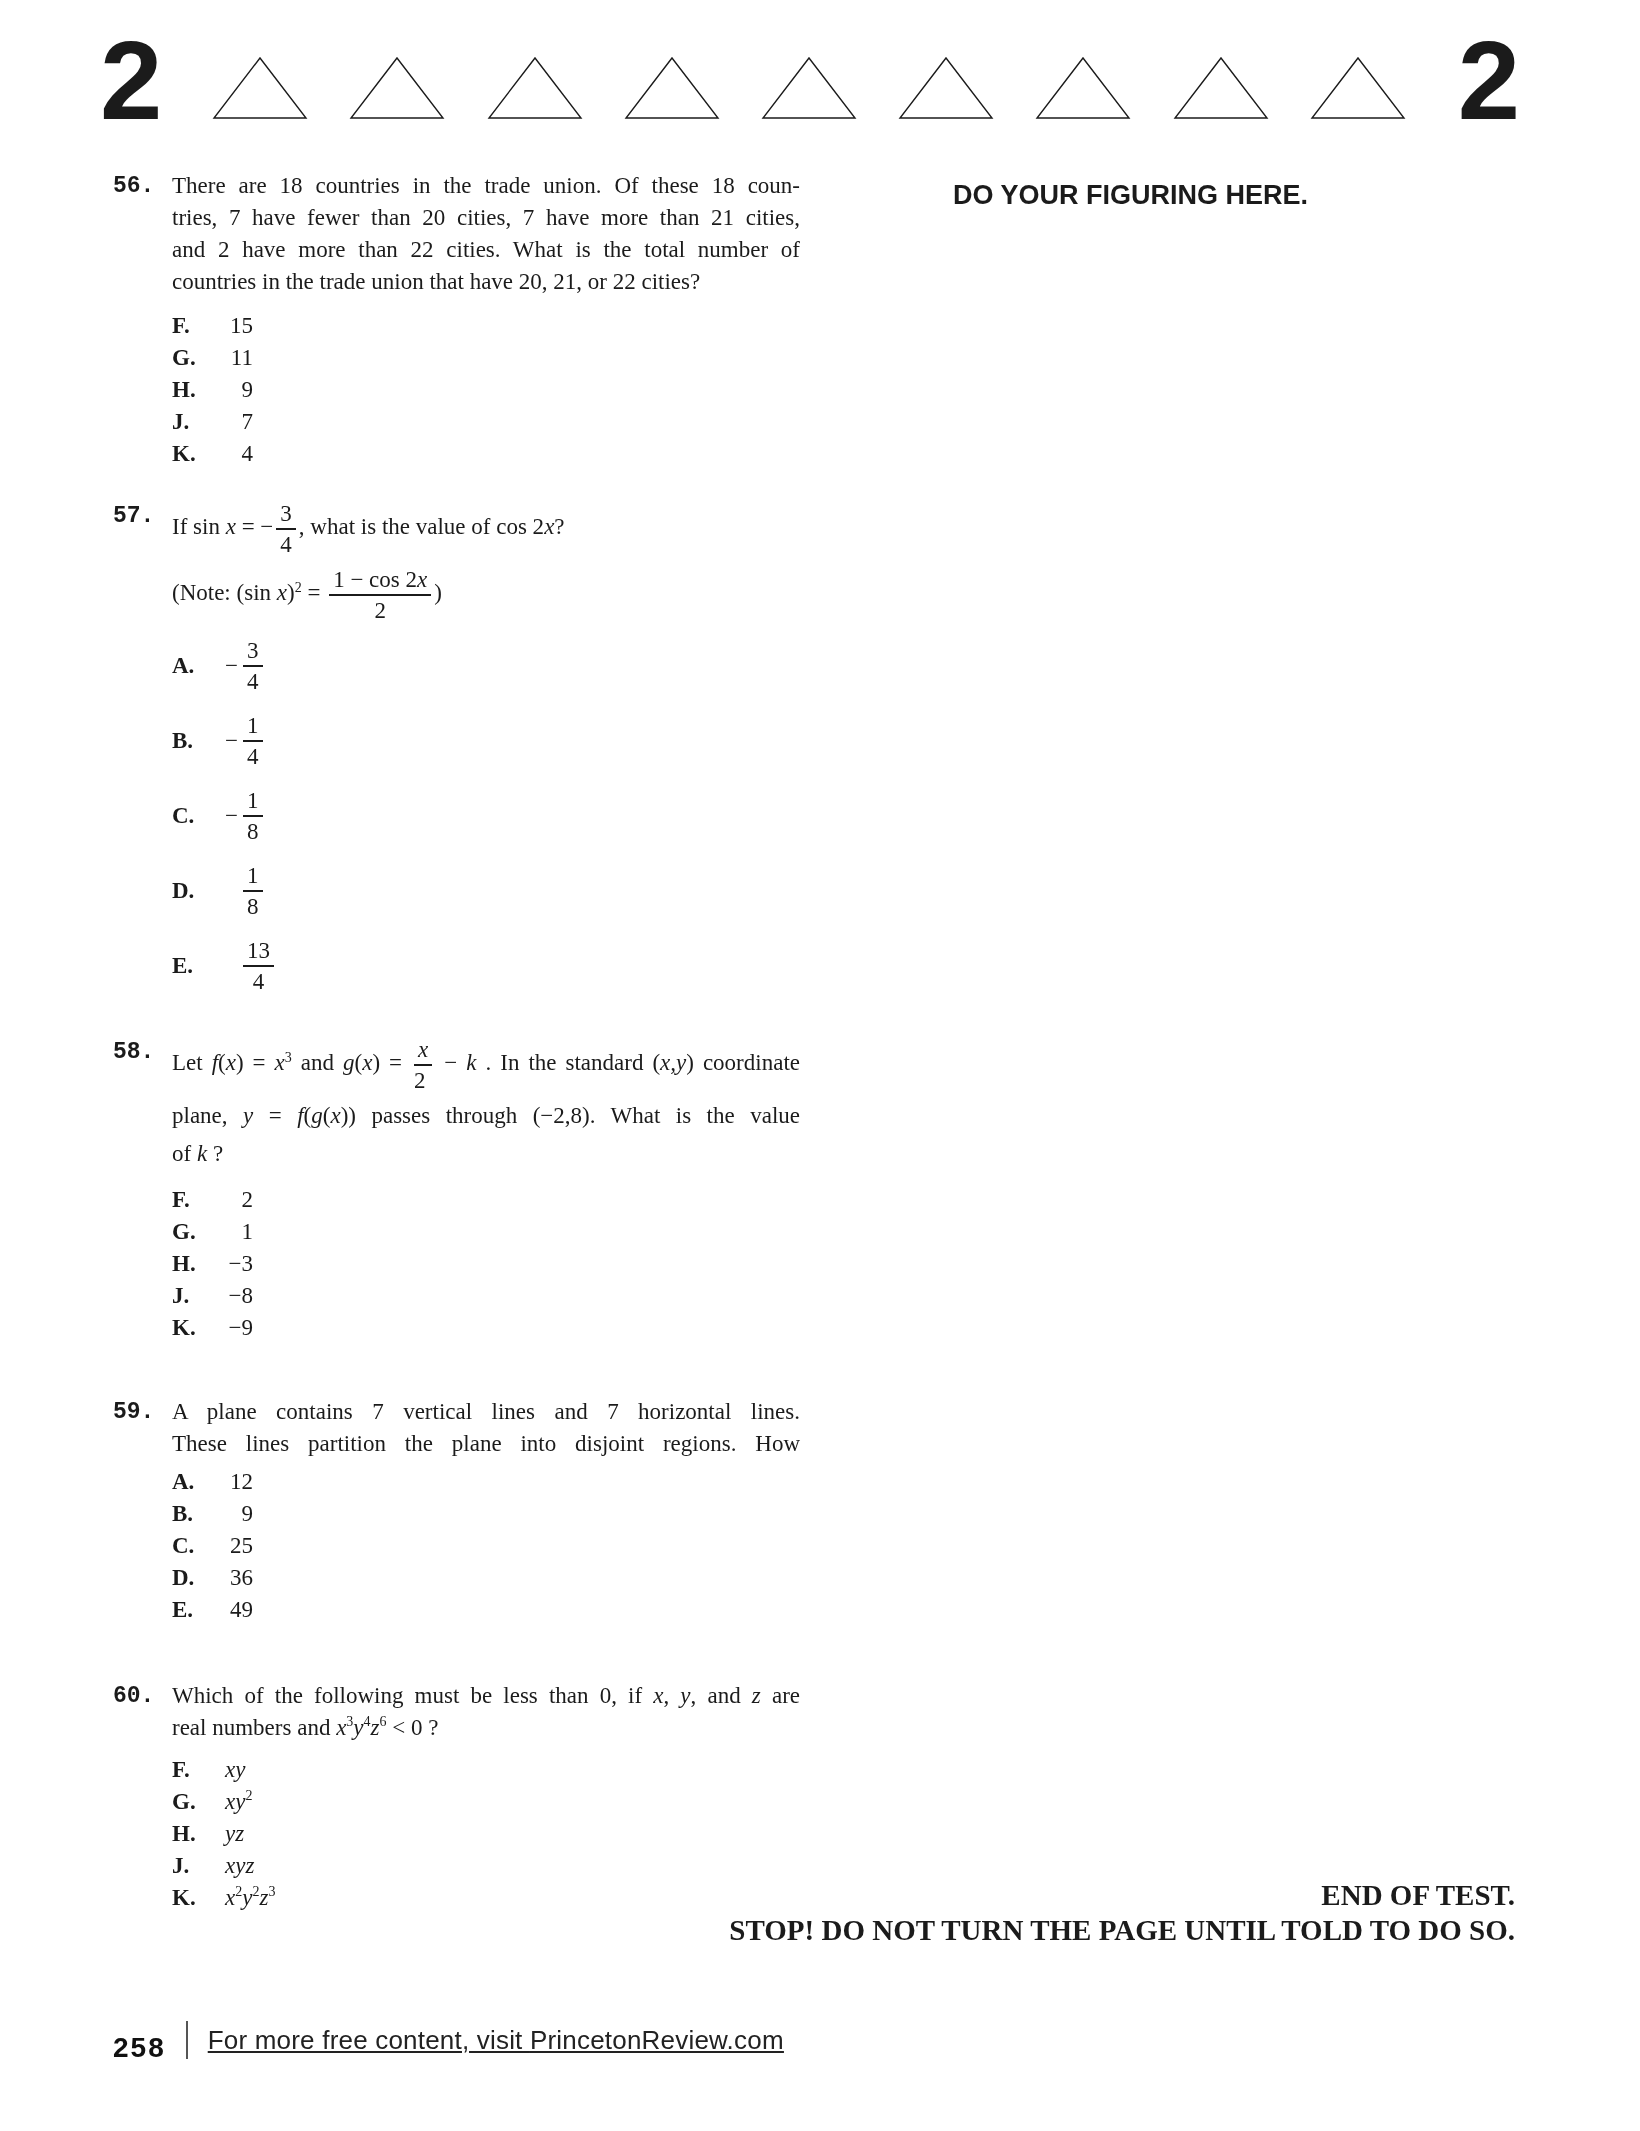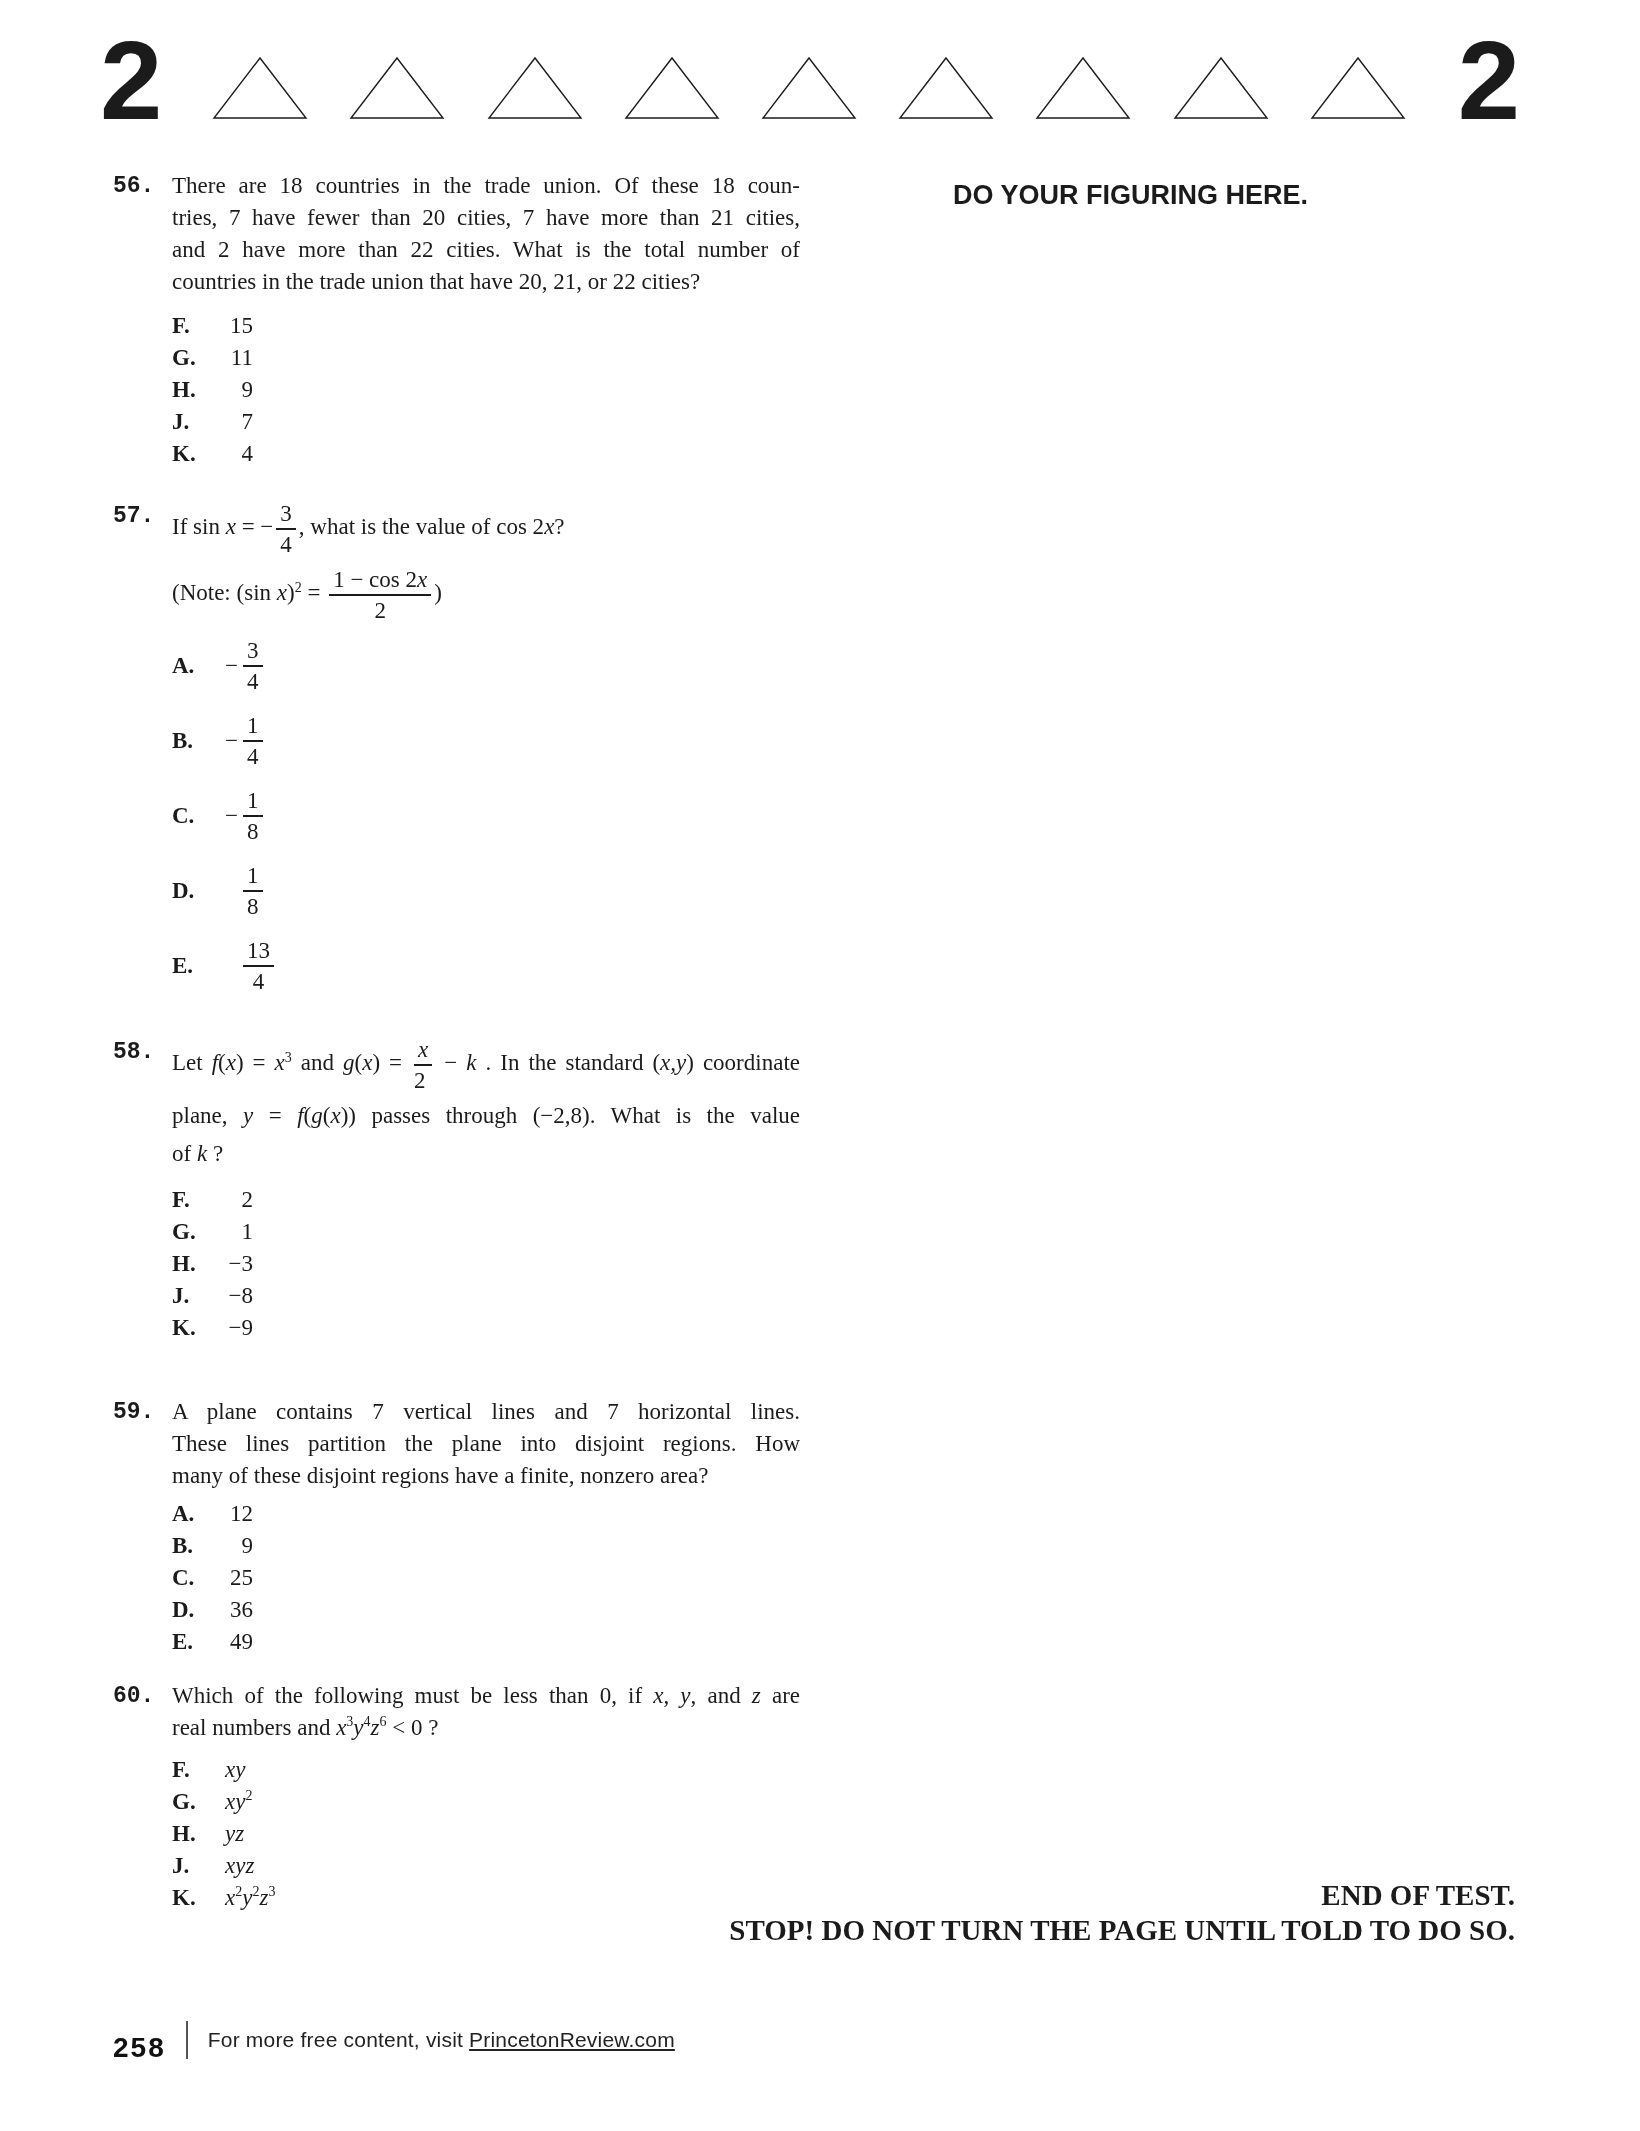--- a/index.html
+++ b/index.html
@@ -52,21 +52,21 @@
   
   .endblock { position:absolute; right:125px; top:1878px; text-align:right;
               font-family:Liberation Serif, serif;
               font-weight:700; font-size:29px; line-height:35px; white-space:nowrap; }
 
   
   .ftr { position:absolute; left:113px; top:2016px; display:flex; align-items:center;
          font-family:"Liberation Sans","DejaVu Sans",sans-serif; }
   .fpage { font-weight:700; font-size:28px; letter-spacing:2px; color:#111;margin-top:16px; }
   .fdiv  { width:2px; height:38px; background:#555; margin:0 20px; }
-  .ftext { font-size:21px; color:#222; letter-spacing:0.2px; }
+  .ftext { font-size:26px; color:#222; letter-spacing:0.2px;text-decoration:underline; }
   .flink { color:#222; text-decoration:underline; cursor:pointer; }
 </style>
 </head>
 <body>
 
 <header class="hdr">
   <div class="pnum">2</div>
   <div class="tris">
     <svg class="tri" width="96" height="64" viewBox="0 0 96 64">
         <polygon points="48,2 94,62 2,62" fill="#ffffff" stroke="#1b1b1b" stroke-width="1.4"></polygon>
@@ -228,21 +228,20 @@
     </div>
   </div>
 </section>
 
 <section class="q" style="top:1396px">
   <div class="qrow">
     <div class="qnum">59.</div>
     <div class="qbody">
       <div class="qline jl">A plane contains 7 vertical lines and 7 horizontal lines.</div>
       <div class="qline jl">These lines partition the plane into disjoint regions. How</div>
-      <div class="qline">many of these disjoint regions have a finite, nonzero area?</div>
       <div class="answers" style="margin-top:6px">
         <div class="ans">
             <span class="al">A.</span>
             <span class="av">12</span>
           </div>
         <div class="ans">
             <span class="al">B.</span>
             <span class="av">9</span>
           </div>
         <div class="ans">

